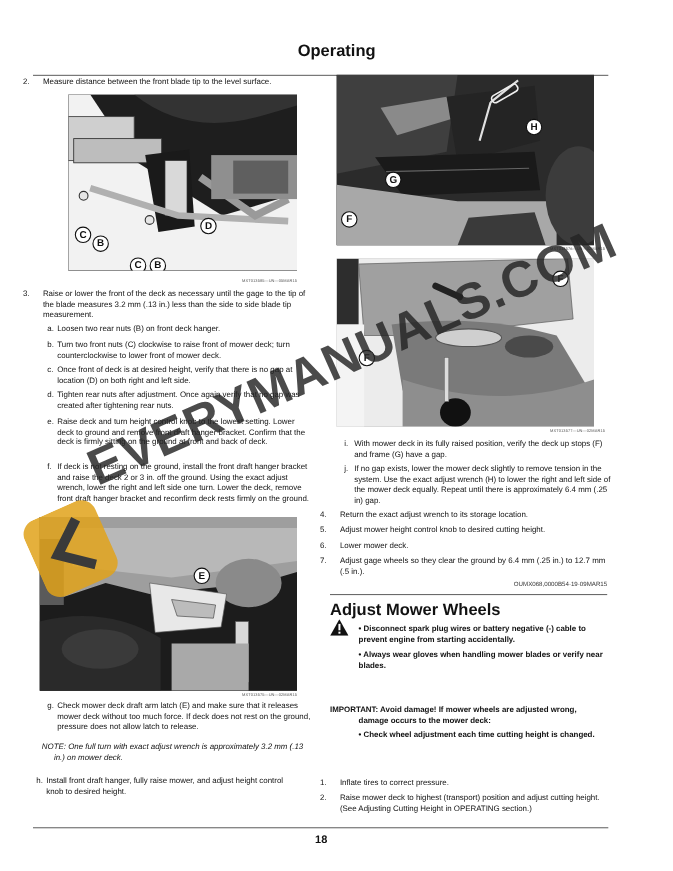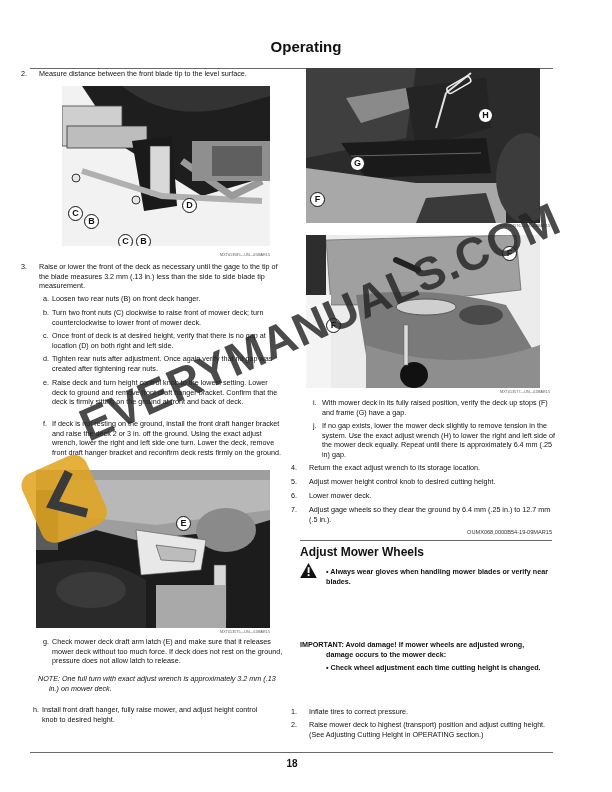--- a/index.html
+++ b/index.html
@@ -178,28 +178,29 @@
 </div>
 <div class="abs step hang" style="left:300px; top:505px; width:252px;">
   <span class="num">7.</span><span>Adjust gage wheels so they clear the ground by 6.4 mm (.25 in.) to 12.7 mm (.5 in.).</span>
 </div>
 
 <div class="abs" style="left:300px; top:529px; width:252px; height:10px;">
   <span class="source-id">OUMX068,0000B54-19-09MAR15</span>
 </div>
 <div class="abs" style="left:300px; top:540px; width:252px; height:1px; background:#6a6a6a;"></div>
 
-<div class="abs" style="left:300px; top:545px; font-size:12px; font-weight:bold;">Adjust Mower Wheels</div>
+<div class="abs" style="left:300px; top:545px; font-size:15px; font-weight:bold;">Adjust Mower Wheels</div>
 
 <div class="caution-block" style="left:300px; top:563px;">
   <svg class="warn-icon" viewBox="0 0 20 18">
     <polygon points="10,0 20,18 0,18" fill="#111"></polygon>
     <rect x="9" y="5" width="2.2" height="7" fill="#fff"></rect>
     <rect x="9" y="13.5" width="2.2" height="2.2" fill="#fff"></rect>
   </svg>
+  <div class="bullet">• Disconnect spark plug wires or battery negative (-) cable to prevent engine from starting accidentally.</div>
   <div class="bullet">• Always wear gloves when handling mower blades or verify near blades.</div>
 </div>
 
 <div class="important-block" style="left:300px; top:640px;">
   <div class="imp-head">IMPORTANT: Avoid damage! If mower wheels are adjusted wrong, damage occurs to the mower deck:</div>
   <div class="imp-bullet">• Check wheel adjustment each time cutting height is changed.</div>
 </div>
 
 <div class="abs step hang" style="left:300px; top:707px; width:252px;">
   <span class="num">1.</span><span>Inflate tires to correct pressure.</span>

